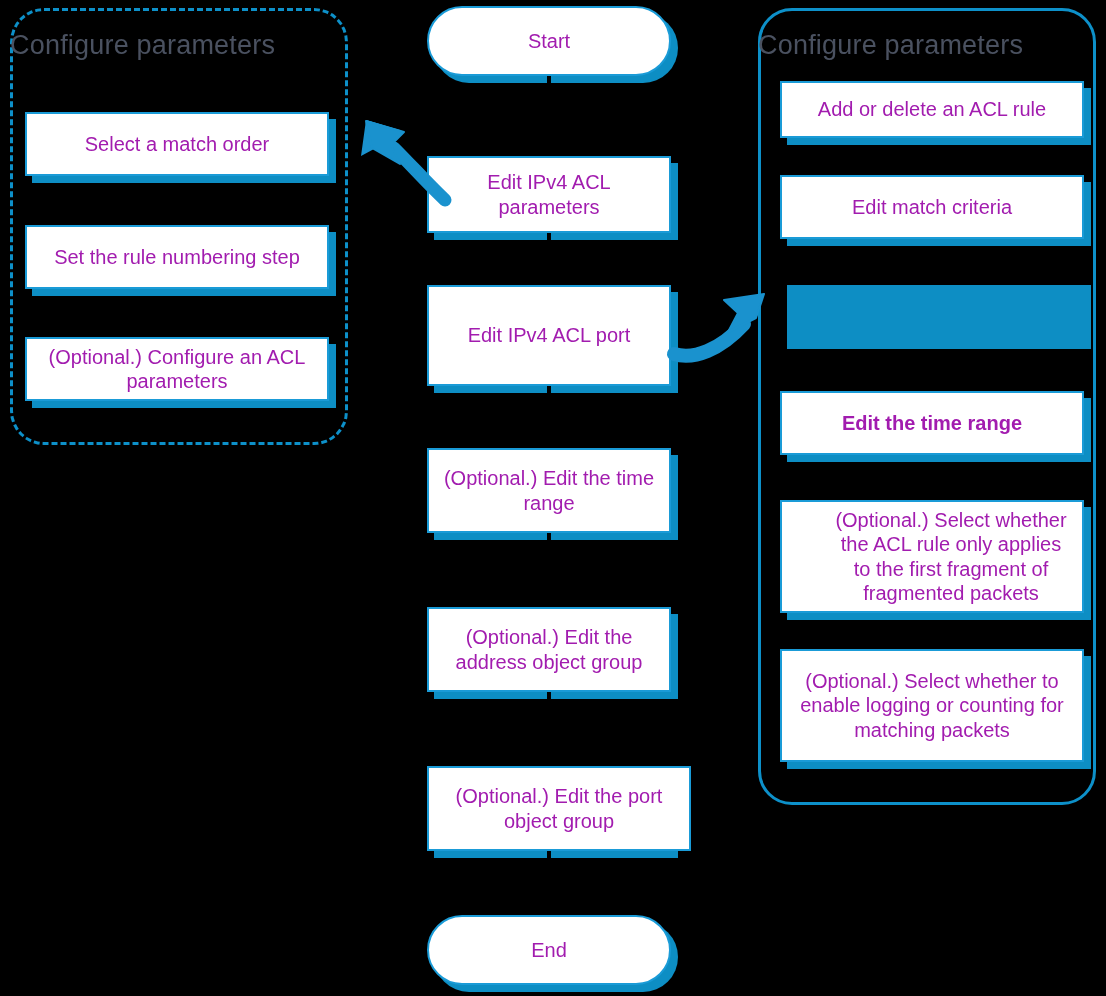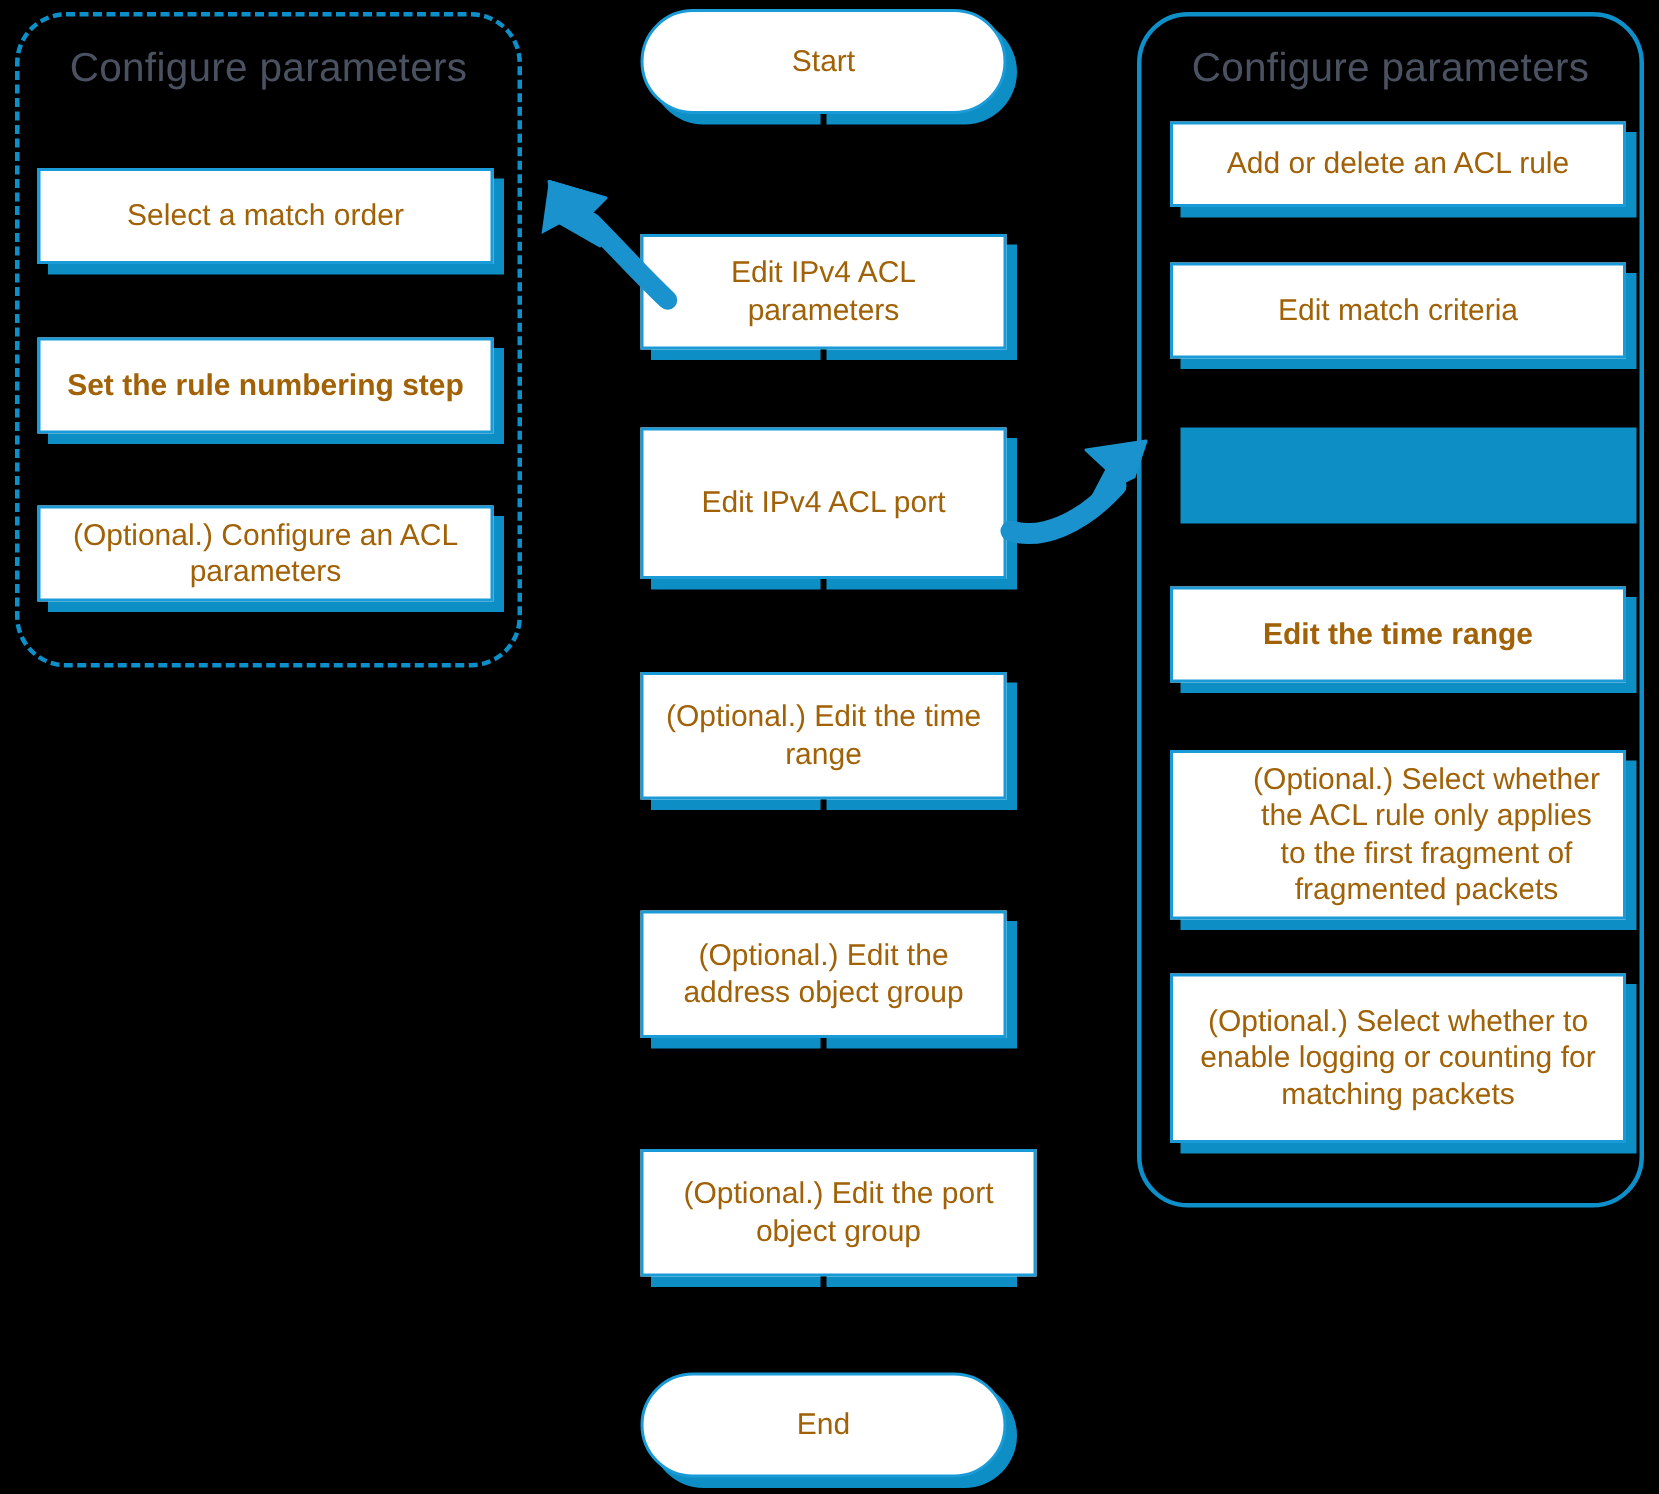--- a/index.html
+++ b/index.html
@@ -29,34 +29,34 @@
   .panel.dashed {
     border: 3px dashed #0d90c9;
   }
   .panel.solid {
     border: 3px solid #0d90c9;
   }
   .panel-title {
     position: absolute;
     left: 0;
     right: 0;
-    text-align: center;
+    text-align: left;
     color: #4a5160;
     font-size: 27px;
     letter-spacing: 0.2px;
     white-space: nowrap;
   }
 
   
   .box {
     position: absolute;
     box-sizing: border-box;
     background: #ffffff;
     border: 2px solid #1a9bd7;
-    color: #a16207;
+    color: #a21caf;
     display: flex;
     align-items: center;
     justify-content: center;
     text-align: center;
     font-size: 20px;
     line-height: 1.22;
     padding: 4px 10px;
     z-index: 3;
   }
   .box.rect { border-radius: 0; }
@@ -92,21 +92,21 @@
 <div id="stage">
 
   <div class="panel dashed" style="left:10px; top:8px; width:338px; height:437px;"></div>
 
   <div class="panel-title" style="left:10px; top:30px; width:338px;">Configure parameters</div>
 
   <div class="shadow rect" style="left:32px; top:119px; width:304px; height:64px;"></div>
   <div class="box rect" style="left:25px; top:112px; width:304px; height:64px;">Select a match order</div>
 
   <div class="shadow rect" style="left:32px; top:232px; width:304px; height:64px;"></div>
-  <div class="box rect" style="left:25px; top:225px; width:304px; height:64px;font-weight:bold;">Set the rule numbering step</div>
+  <div class="box rect" style="left:25px; top:225px; width:304px; height:64px;">Set the rule numbering step</div>
 
   <div class="shadow rect" style="left:32px; top:344px; width:304px; height:64px;"></div>
   <div class="box rect" style="left:25px; top:337px; width:304px; height:64px;">(Optional.) Configure an ACL parameters</div>
 
   <div class="shadow pill" style="left:434px; top:13px; width:244px; height:70px;"></div>
   <div class="box pill" style="left:427px; top:6px; width:244px; height:70px;">Start</div>
 
   <div class="connector" style="left:547px; top:76px; height:10px;"></div>
 
   <div class="shadow rect" style="left:434px; top:163px; width:244px; height:77px;"></div>

